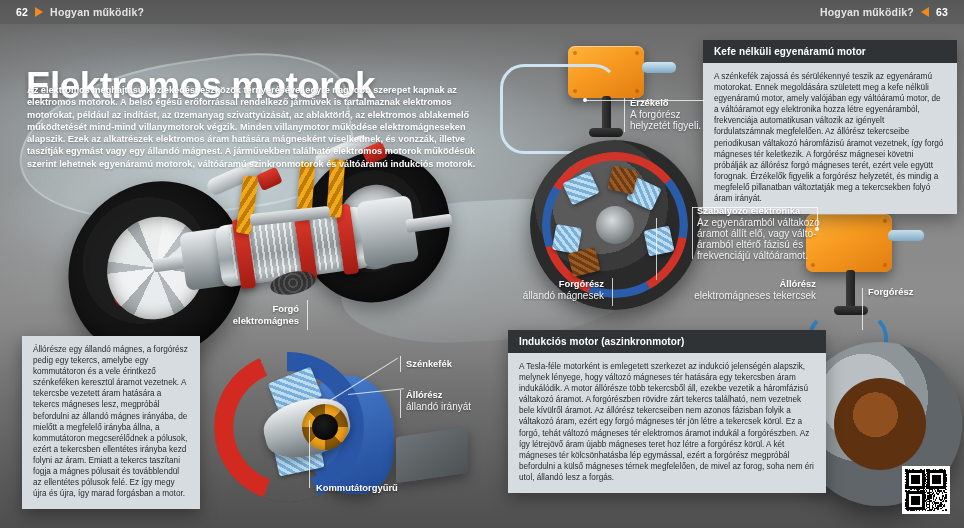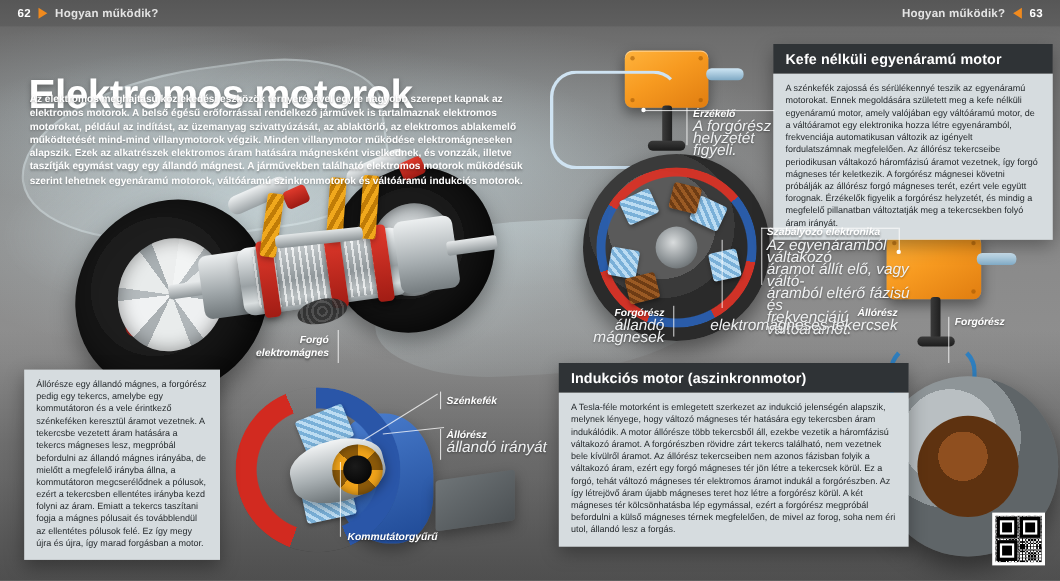--- a/index.html
+++ b/index.html
@@ -260,36 +260,36 @@
   }
   .intro{
     position:absolute;left:27px;top:84px;width:452px;
     font-size:9.2px;line-height:12.3px;color:#ffffff;font-weight:bold;
     text-shadow:0 1px 2px rgba(0,0,0,.3);
   }
 
   
   .panel{position:absolute;box-shadow:0 6px 16px rgba(0,0,0,.35);}
   .panel-hd{
-    background:#2f3336;color:#ffffff;font-weight:bold;font-size:13px;
+    background:#2f3336;color:#ffffff;font-weight:bold;font-size:10px;
     padding:6px 10px 6px 11px;letter-spacing:.1px;
   }
   .panel-bd{
     background:#d6dcdf;color:#262b2e;font-size:8.2px;line-height:11.1px;
     padding:8px 11px 10px 11px;
   }
 
   #panel-brushless{left:703px;top:40px;width:254px;}
   #panel-dc{left:22px;top:336px;width:178px;}
   #panel-induction{left:508px;top:330px;width:318px;}
 
   
-  .callout{position:absolute;color:#ffffff;font-style:italic;}
+  .callout{position:absolute;color:#ffffff;}
   .callout .c-t{font-size:9.4px;font-weight:bold;line-height:12px;text-shadow:0 1px 2px rgba(0,0,0,.45);}
-  .callout .c-s{font-size:14px;line-height:11px;color:#f0f2f3;text-shadow:0 1px 2px rgba(0,0,0,.4);}
+  .callout .c-s{font-size:10px;line-height:11px;color:#f0f2f3;text-shadow:0 1px 2px rgba(0,0,0,.4);}
   .callout.right-al{text-align:right;}
   .lead-v{position:absolute;width:1px;background:rgba(255,255,255,.75);}
   .lead-h{position:absolute;height:1px;background:rgba(255,255,255,.75);}
   .lead-d{position:absolute;height:1px;background:rgba(255,255,255,.75);transform-origin:left center;}
   .dot{position:absolute;width:4px;height:4px;border-radius:50%;background:#fff;}
 
   
   .qr{
     position:absolute;right:14px;bottom:14px;width:48px;height:48px;
     background:#fff;padding:3px;box-sizing:border-box;

